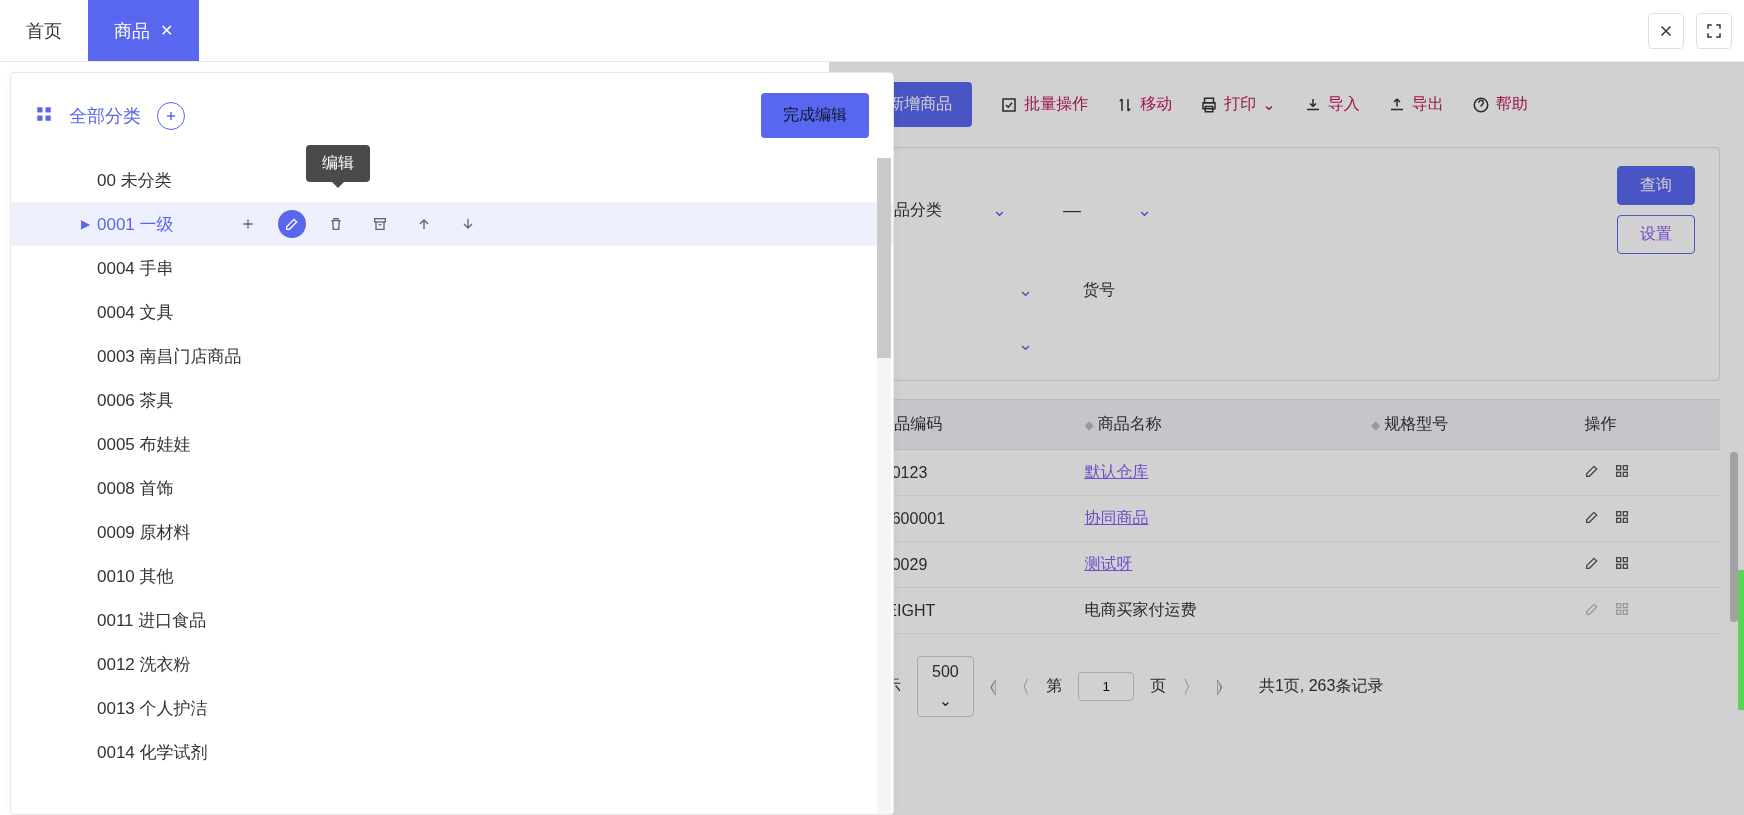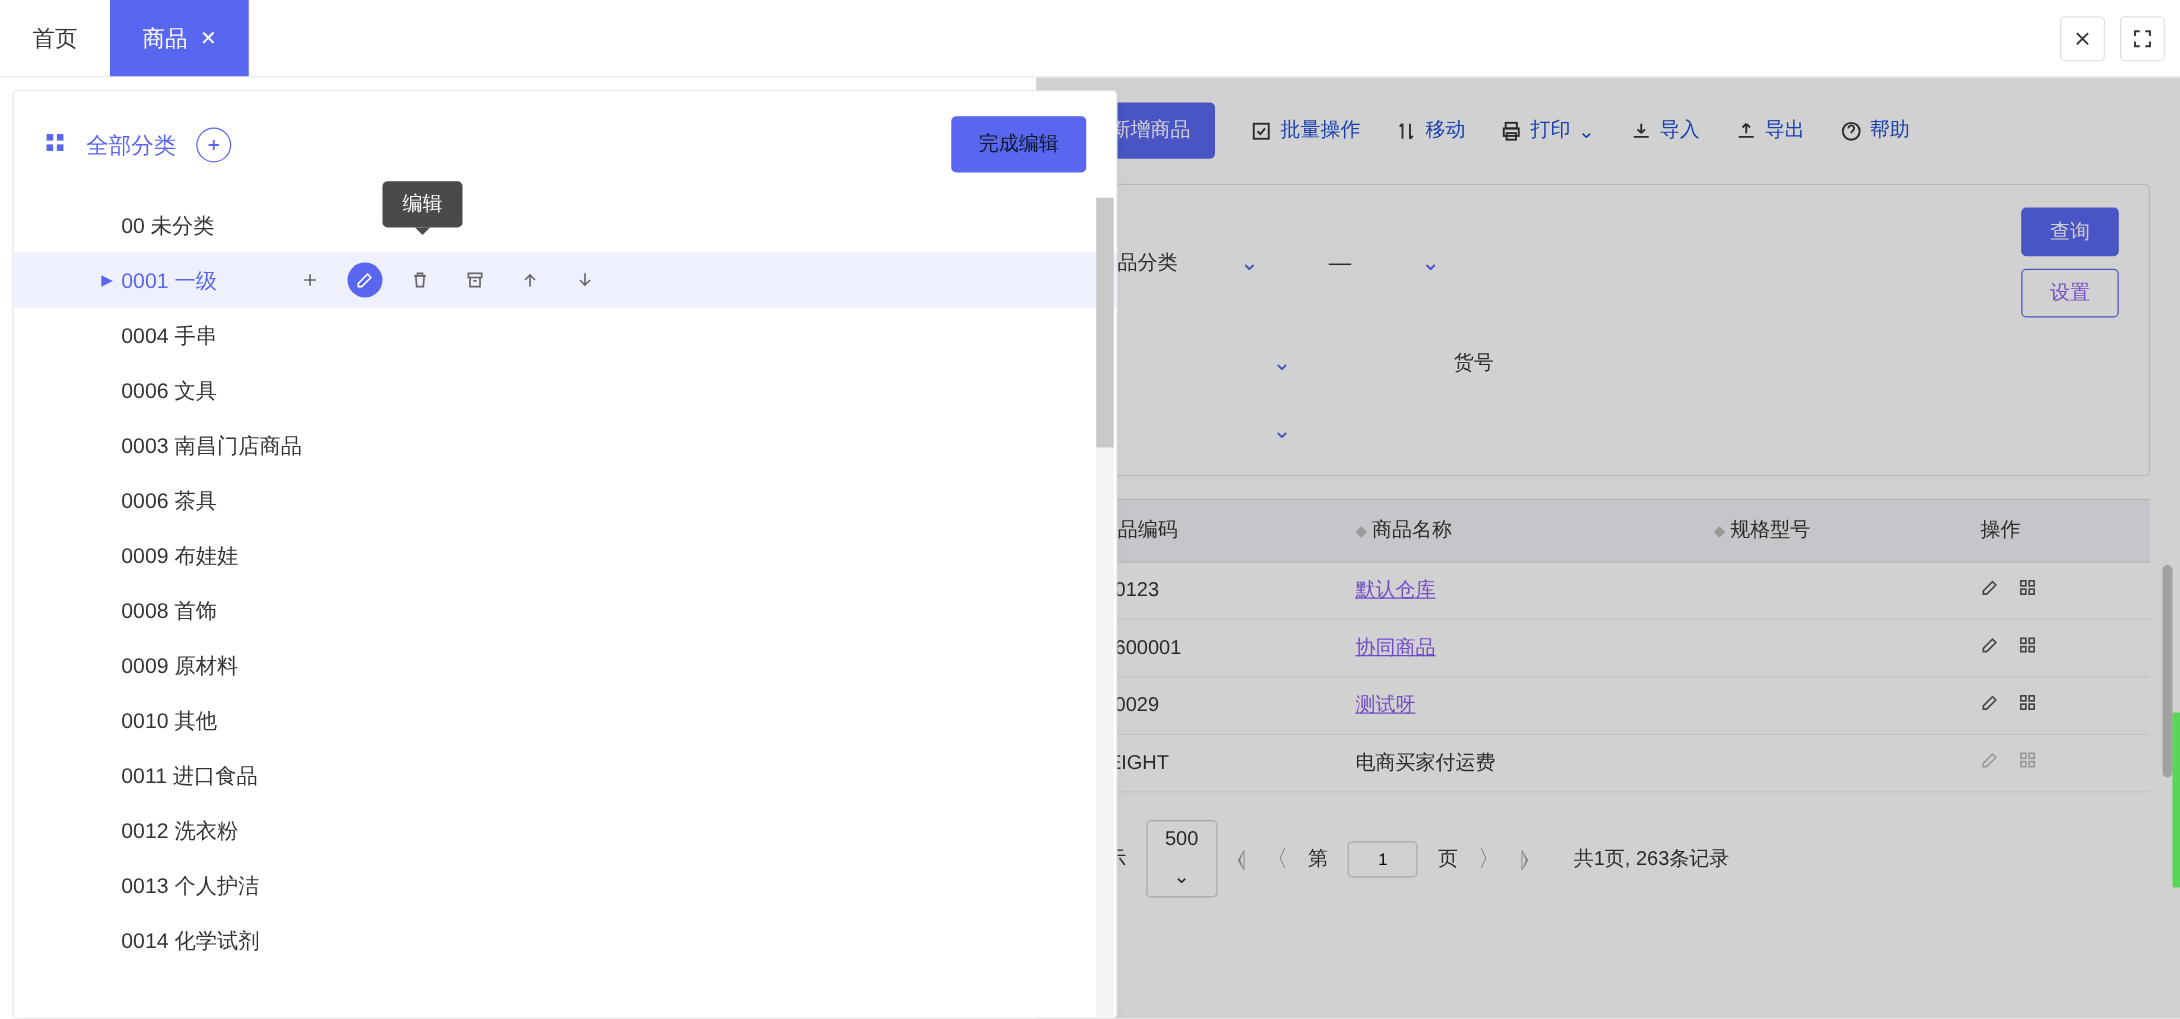--- a/index.html
+++ b/index.html
@@ -16,21 +16,21 @@
 .icon-btn svg { width: 18px; height: 18px; }
 
 
 .workbench { position: relative; height: calc(815px - 62px); padding: 10px 10px 0 10px; }
 
 
 .bg-pane { position: absolute; right: 0; top: 0; width: 915px; height: 100%; background: #fff; filter: brightness(0.82); pointer-events: none; overflow: hidden; }
 .bg-inner { padding: 20px 24px; }
 .toolbar { display: flex; align-items: center; gap: 28px; margin-bottom: 20px; }
 .btn-primary { background: #5966f0; color: #fff; border: none; padding: 12px 20px; border-radius: 4px; font-size: 16px; cursor: pointer; display: flex; align-items: center; gap: 6px; }
-.tool-link { display: flex; align-items: center; gap: 6px; color: #1d4ed8; font-size: 16px; cursor: pointer; }
+.tool-link { display: flex; align-items: center; gap: 6px; color: #be185d; font-size: 16px; cursor: pointer; }
 .tool-link svg { width: 18px; height: 18px; }
 .filter-box { border: 1px solid #e0e0e0; border-radius: 4px; padding: 18px 24px; margin-bottom: 18px; }
 .filter-row { display: flex; align-items: center; gap: 30px; margin-bottom: 18px; min-height: 36px; }
 .filter-row:last-child { margin-bottom: 0; }
 .filter-label { font-size: 16px; color: #333; }
 .chev { color: #5966f0; font-size: 18px; margin: 0 20px; }
 .dash { color: #333; margin: 0 6px; font-size: 18px; }
 .btn-outline { border: 1px solid #5966f0; color: #8b5cf6; background: #fff; padding: 8px 22px; border-radius: 4px; font-size: 16px; cursor: pointer; }
 .btn-filled { background: #5966f0; color: #fff; border: 1px solid #5966f0; padding: 8px 22px; border-radius: 4px; font-size: 16px; cursor: pointer; }
 .filter-actions { display: flex; flex-direction: column; gap: 10px; margin-left: auto; }
@@ -161,21 +161,21 @@
           <span class="chev">⌄</span>
           <span class="dash">—</span>
           <span class="chev">⌄</span>
           <div class="filter-actions">
             <button class="btn-filled"><span>查询</span></button>
             <button class="btn-outline"><span>设置</span></button>
           </div>
         </div>
         <div class="filter-row">
           <span class="chev" style="margin-left:140px">⌄</span>
-          <span class="filter-label" style="margin-left:80px">货号</span>
+          <span class="filter-label" style="">货号</span>
         </div>
         <div class="filter-row">
           <span class="chev" style="margin-left:140px">⌄</span>
         </div>
       </div>
 
       <table class="tbl">
         <thead>
           <tr>
             <th><span class="sort-ico">◆</span><span>商品编码</span></th>
@@ -336,30 +336,30 @@
                   <svg viewBox="0 0 24 24" fill="none" stroke="#666" stroke-width="2">
                     <path d="M12 4v14M6 12l6 6 6-6"></path>
                   </svg>
                 </span>
               </div>
             </div>
             <div class="cat-item">
               <span class="label">0004 手串</span>
             </div>
             <div class="cat-item">
-              <span class="label">0006 文具</span>
+              <span class="label">0004 文具</span>
             </div>
             <div class="cat-item">
               <span class="label">0003 南昌门店商品</span>
             </div>
             <div class="cat-item">
               <span class="label">0006 茶具</span>
             </div>
             <div class="cat-item">
-              <span class="label">0009 布娃娃</span>
+              <span class="label">0005 布娃娃</span>
             </div>
             <div class="cat-item">
               <span class="label">0008 首饰</span>
             </div>
             <div class="cat-item">
               <span class="label">0009 原材料</span>
             </div>
             <div class="cat-item">
               <span class="label">0010 其他</span>
             </div>

